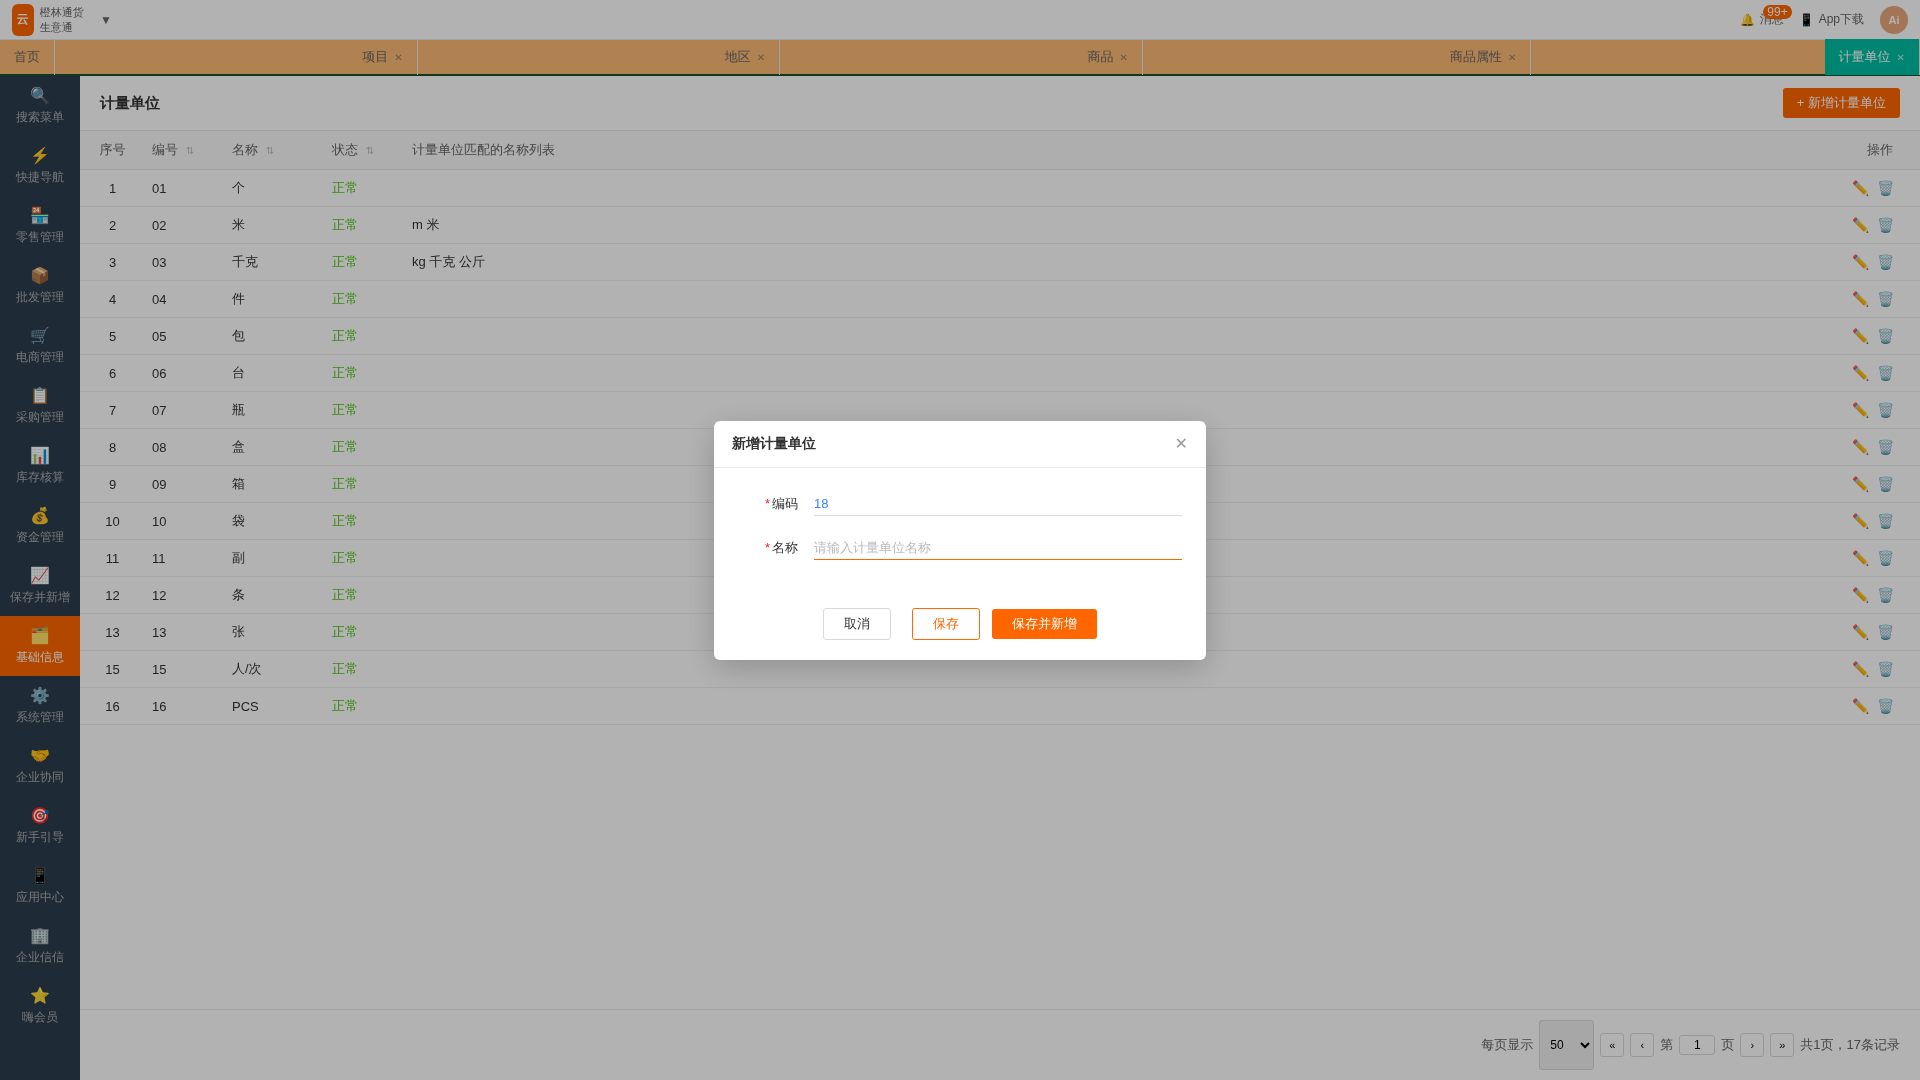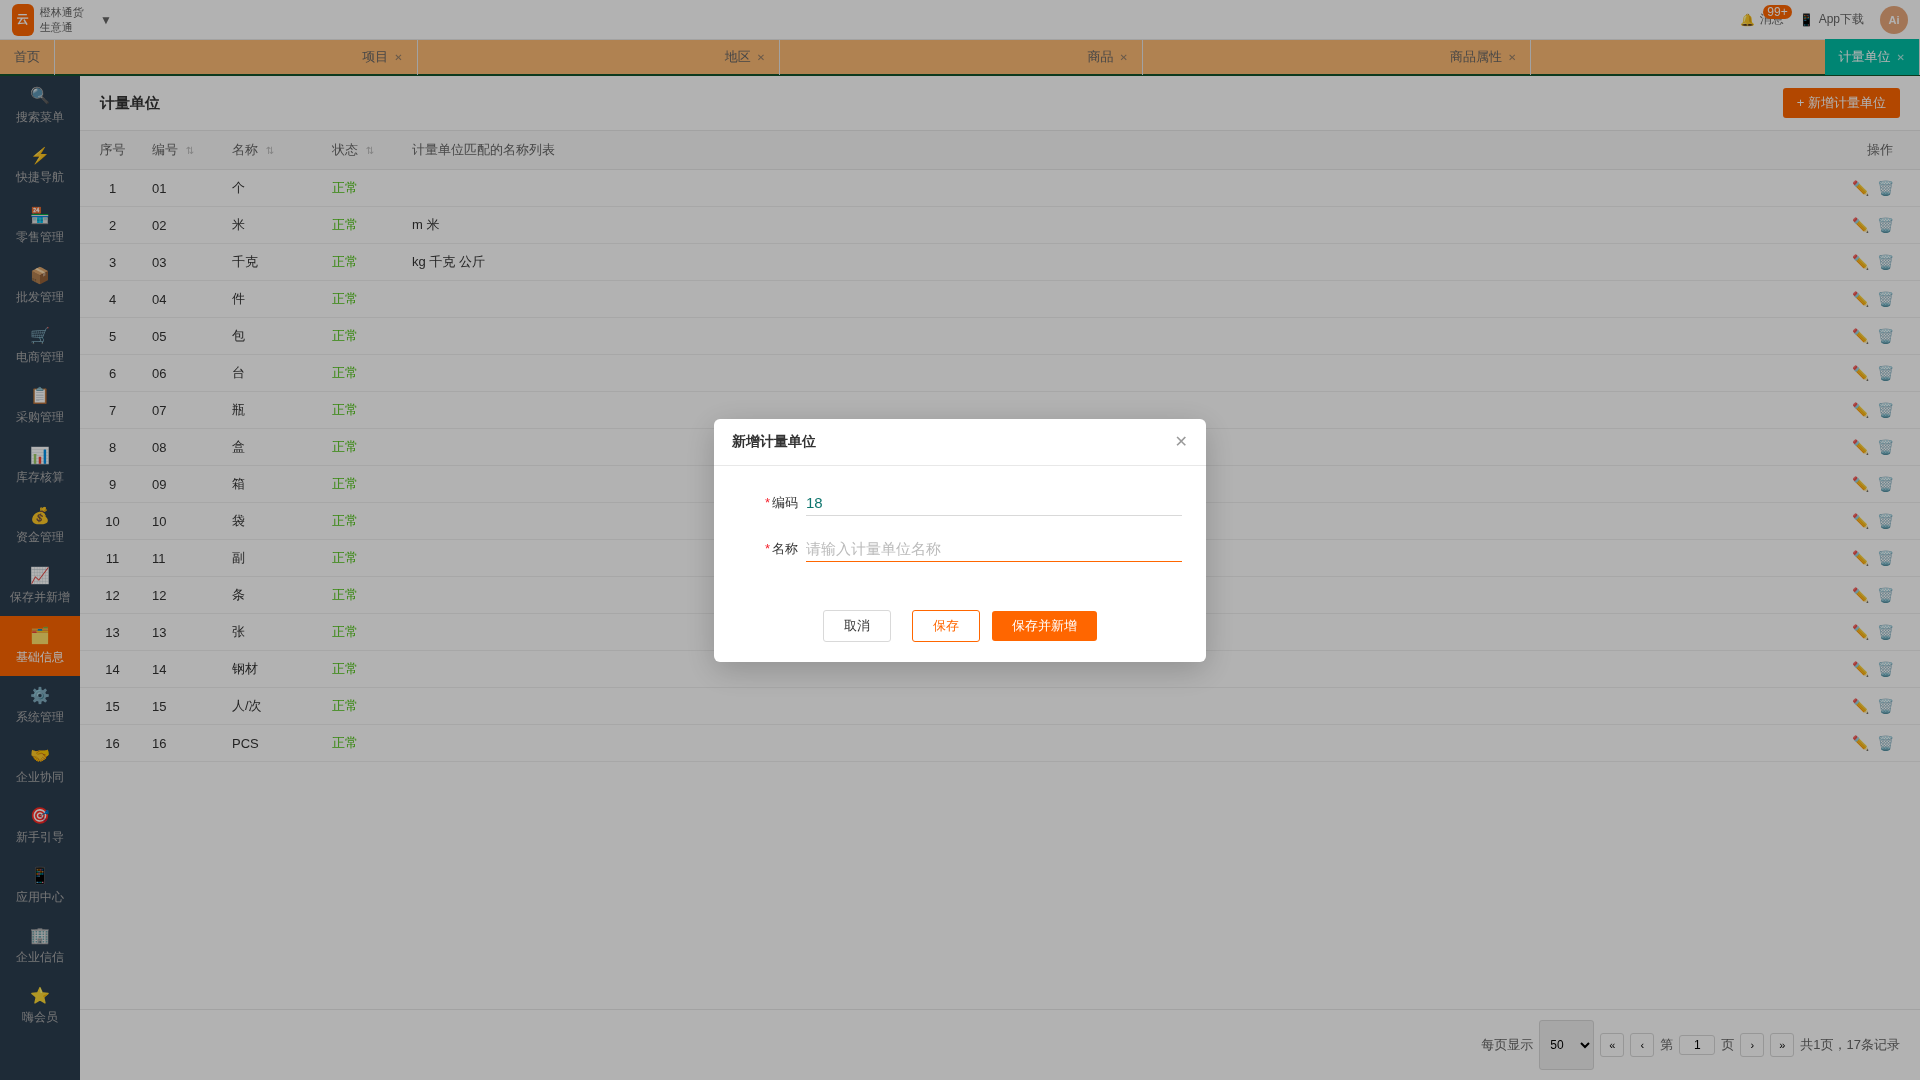--- a/index.html
+++ b/index.html
@@ -207,38 +207,38 @@
       align-items: center;
       justify-content: space-between;
     }
     .modal-title { font-size: 14px; font-weight: bold; color: #333; }
     .modal-close { cursor: pointer; color: #999; font-size: 16px; line-height: 1; }
     .modal-body { padding: 24px 24px 16px; }
     .form-row {
       display: flex;
       align-items: center;
       margin-bottom: 20px;
-      gap: 8px;
+      gap: 16px;
     }
     .form-label {
       width: 60px;
       text-align: right;
       font-size: 13px;
       color: #333;
       flex-shrink: 0;
     }
     .required-star { color: #f5222d; margin-right: 2px; }
     .form-input {
       flex: 1;
       border: none;
       border-bottom: 1px solid #d9d9d9;
       padding: 4px 0;
-      font-size: 15px;
+      font-size: 13px;
       outline: none;
-      color: #0f766e;
+      color: #3b82f6;
     }
     .form-input.active-input {
       border-bottom: 1px solid #f60;
     }
     .form-input::placeholder { color: #bbb; }
     .modal-footer {
       padding: 12px 24px 20px;
       display: flex;
       align-items: center;
       justify-content: center;
@@ -576,33 +576,20 @@
     <td class="col-status"><span class="status-normal">正常</span></td>
     <td class="col-match"></td>
     <td class="col-action">
       <div class="action-btns">
         <span class="action-btn" title="编辑">✏️</span>
         <span class="action-btn" title="删除">🗑️</span>
       </div>
     </td>
   </tr>
             <tr>
-    <td class="col-num">14</td>
-    <td class="col-code">14</td>
-    <td class="col-name">钢材</td>
-    <td class="col-status"><span class="status-normal">正常</span></td>
-    <td class="col-match"></td>
-    <td class="col-action">
-      <div class="action-btns">
-        <span class="action-btn" title="编辑">✏️</span>
-        <span class="action-btn" title="删除">🗑️</span>
-      </div>
-    </td>
-  </tr>
-            <tr>
     <td class="col-num">15</td>
     <td class="col-code">15</td>
     <td class="col-name">人/次</td>
     <td class="col-status"><span class="status-normal">正常</span></td>
     <td class="col-match"></td>
     <td class="col-action">
       <div class="action-btns">
         <span class="action-btn" title="编辑">✏️</span>
         <span class="action-btn" title="删除">🗑️</span>
       </div>

